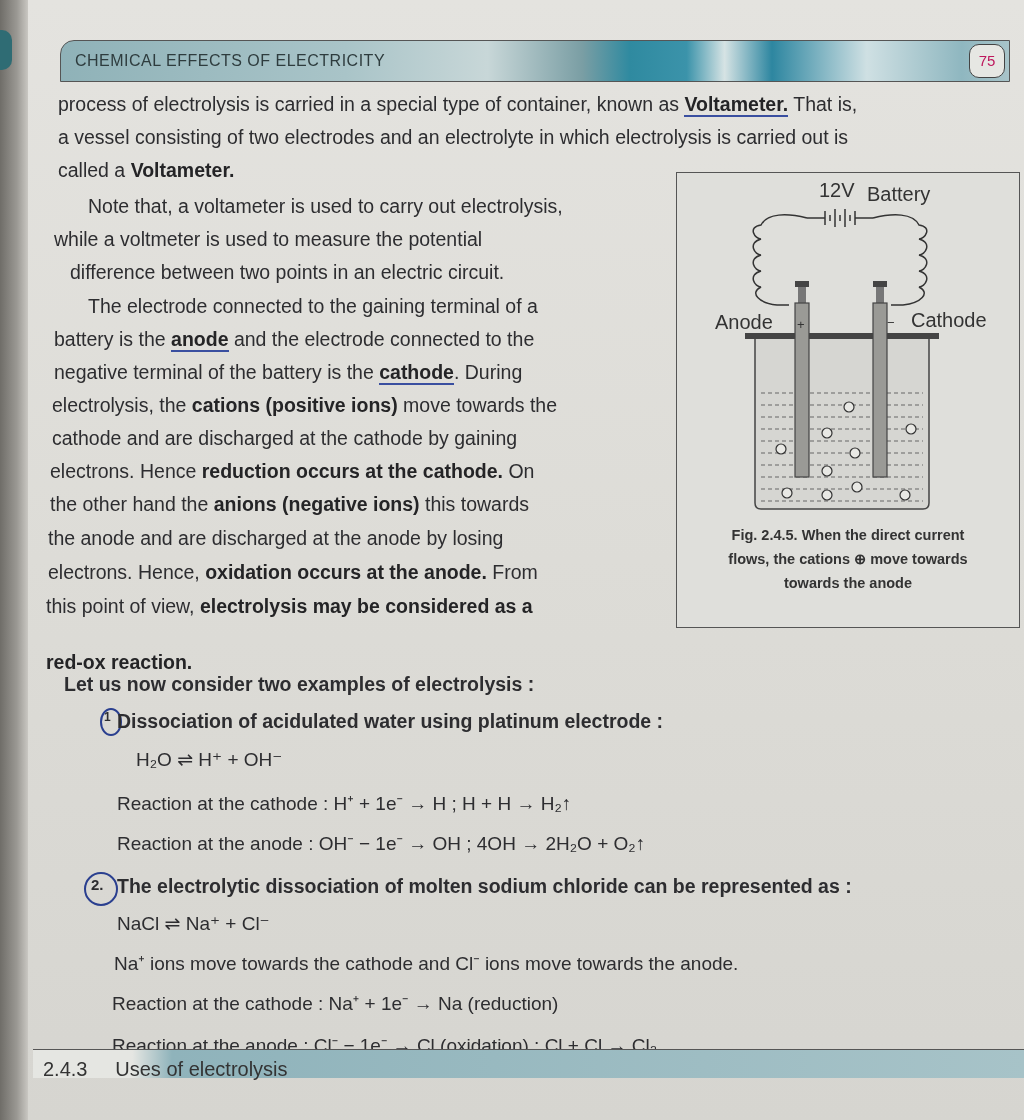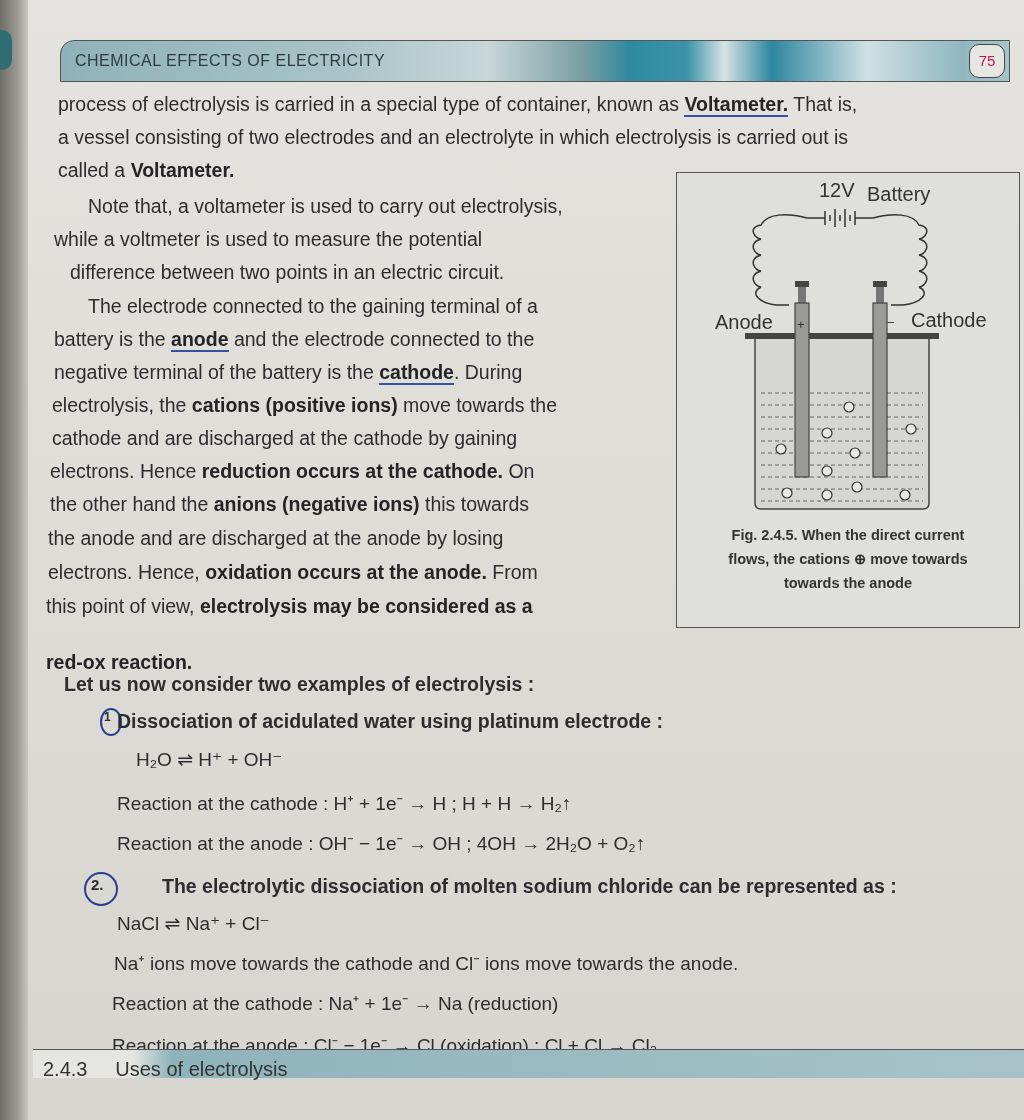--- a/index.html
+++ b/index.html
@@ -134,21 +134,21 @@
 
 <div class="circ" style="left:100px;top:708px;width:18px;height:24px;"></div>
 <div class="ex-title" style="left:104px;top:710px;font-size:12px;">1</div>
 <div class="ex-title" style="left:117px;top:710px;">Dissociation of acidulated water using platinum electrode :</div>
 <div class="eq" style="left:117px;top:748px;margin-left:19px;">H₂O ⇌ H⁺ + OH⁻</div>
 <div class="eq" style="left:117px;top:790px;">Reaction at the cathode :  H⁺ + 1e⁻ → H ; H + H → H₂↑</div>
 <div class="eq" style="left:117px;top:830px;text-align:center;">Reaction at the anode : OH⁻ − 1e⁻ → OH ; 4OH → 2H₂O + O₂↑</div>
 
 <div class="circ" style="left:84px;top:872px;width:30px;height:30px;"></div>
 <div class="ex-title" style="left:91px;top:876px;font-size:15px;">2.</div>
-<div class="ex-title" style="left:117px;top:875px;margin-left:45px;">The electrolytic dissociation of molten sodium chloride can be represented as :</div>
+<div class="ex-title" style="left:117px;top:875px;">The electrolytic dissociation of molten sodium chloride can be represented as :</div>
 <div class="eq" style="left:117px;top:912px;">NaCl ⇌ Na⁺ + Cl⁻</div>
 <div class="eq" style="left:114px;top:950px;">Na⁺ ions move towards the cathode and Cl⁻ ions move towards the anode.</div>
 <div class="eq" style="left:112px;top:990px;">Reaction at the cathode : Na⁺ + 1e⁻ → Na (reduction)</div>
 <div class="eq" style="left:112px;top:1032px;">Reaction at the anode :  Cl⁻ − 1e⁻ → Cl (oxidation) ; Cl + Cl → Cl₂</div>
 
 <div class="bottom-bar">
   <span class="bottom-text"><span>2.4.3</span>&nbsp;&nbsp;&nbsp;&nbsp;&nbsp;<span>Uses of electrolysis</span></span>
 </div>
 
 </body></html>

